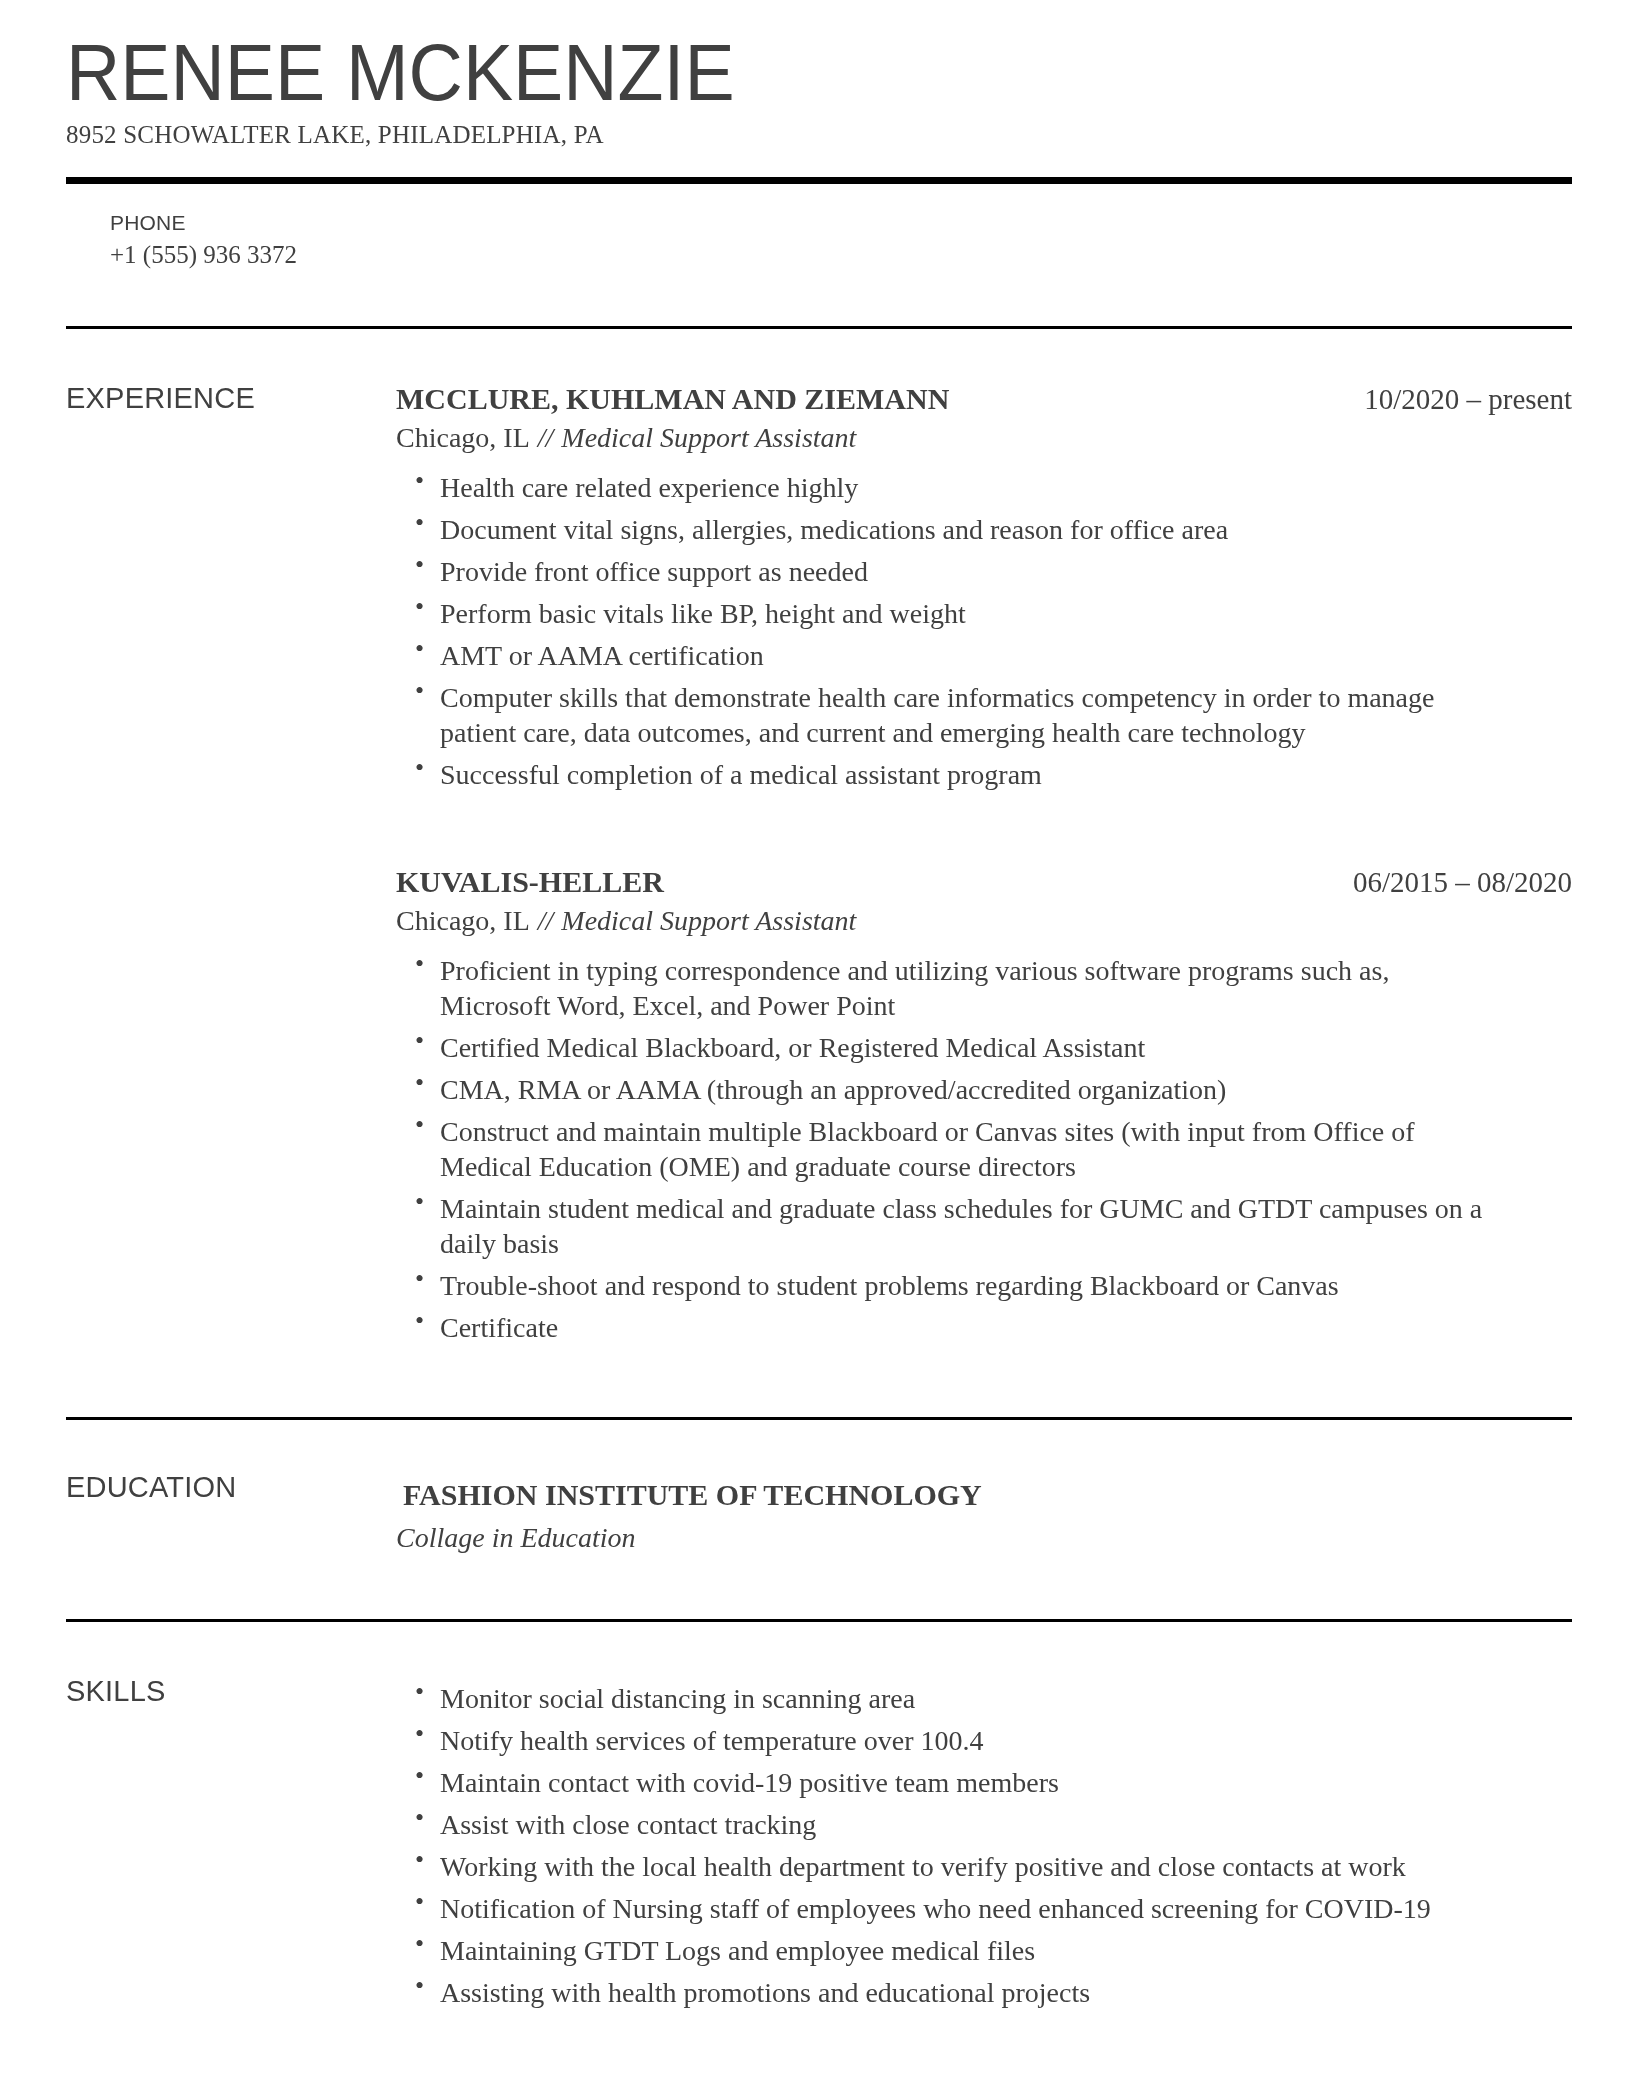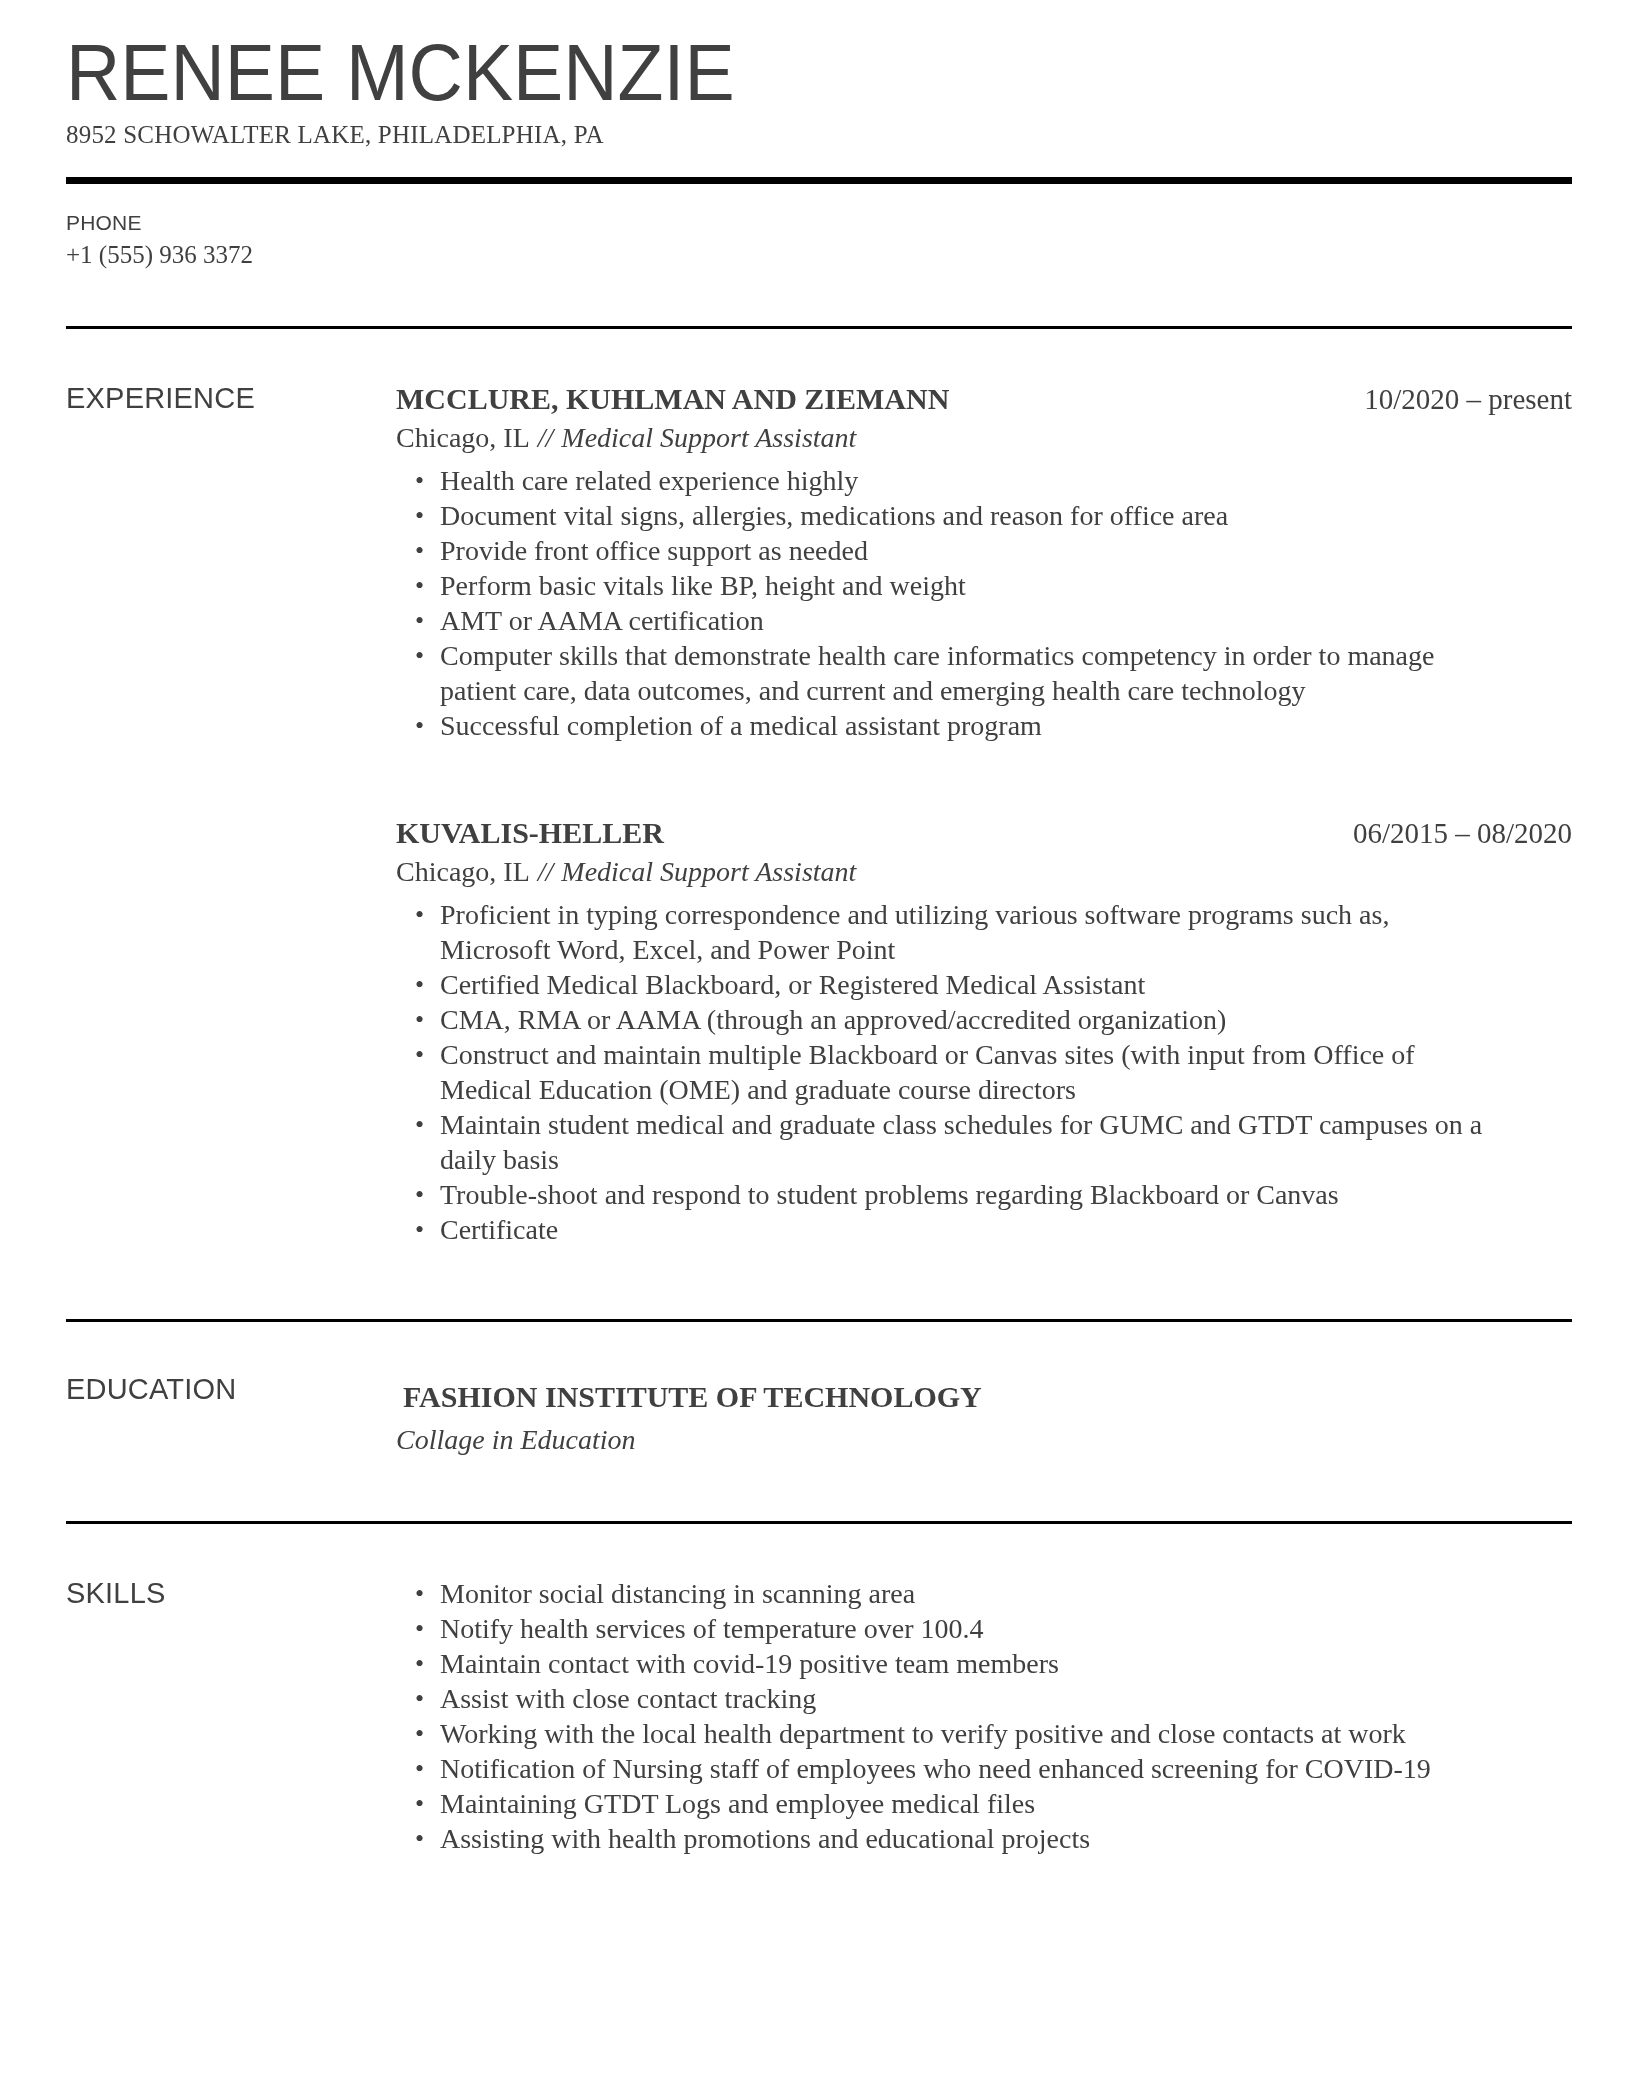--- a/index.html
+++ b/index.html
@@ -32,21 +32,21 @@
     margin-top: 3px;
     letter-spacing: 0.2px;
     white-space: nowrap;
   }
   .rule-thick {
     height: 7px;
     background: #000000;
     margin-top: 26px;
     border: none;
   }
-  .contact { margin-top: 27px; }
+  .contact { margin-top: 27px; margin-left: 44px; }
   .contact-label {
     font-family: "Liberation Sans", sans-serif;
     font-size: 21px;
     line-height: 1.15;
     letter-spacing: 0.2px;
   }
   .contact-value {
     font-size: 25px;
     line-height: 1.2;
     margin-top: 5px;
@@ -107,21 +107,21 @@
   ul.bullets li {
     display: flex;
     font-size: 28px;
     line-height: 35px;
   }
   .marker {
     flex: 0 0 25px;
     margin-left: 19px;
     font-size: 26px;
   }
-  .btext { white-space: pre; }
+  .btext { white-space: pre; margin-top: 7px; }
   .job + .job { margin-top: 72px; }
   .rule-after-experience { margin-top: 72px; }
   .rule-after-education  { margin-top: 62px; }
   
   .school {
     font-size: 30px;
     font-weight: 700;
     line-height: 35px;
     margin: 7px;
     white-space: nowrap;

